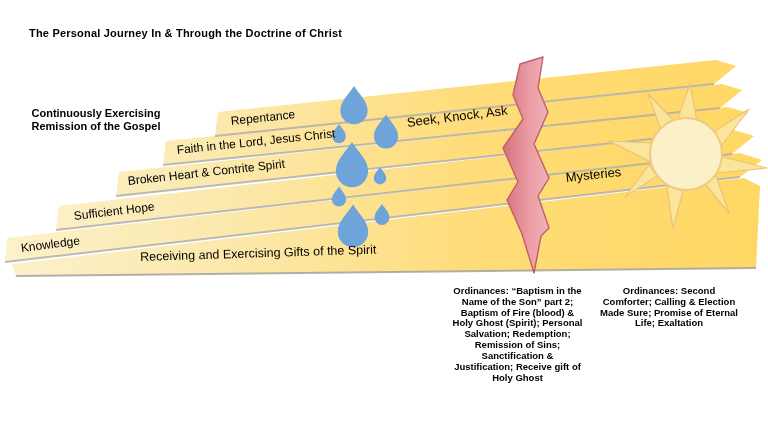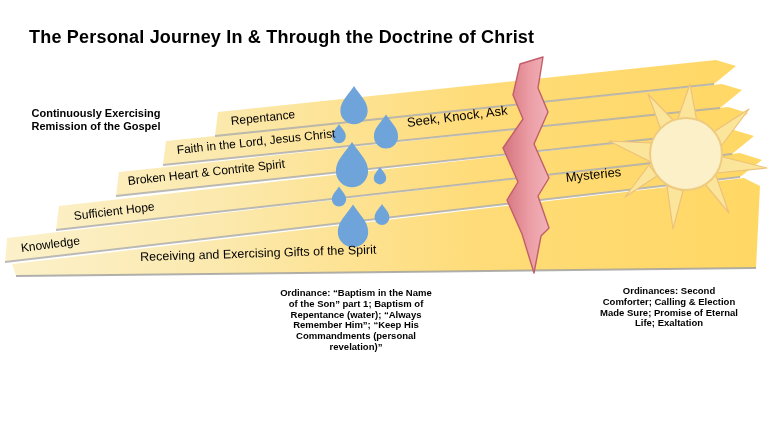--- a/index.html
+++ b/index.html
@@ -3,21 +3,21 @@
 <meta charset="utf-8">
 <style>
   html,body{margin:0;padding:0;background:#ffffff;}
   .stage{
     position:relative;width:768px;height:427px;background:#ffffff;overflow:hidden;
     font-family:"Liberation Sans",sans-serif;color:#000;
   }
   .stage svg{position:absolute;inset:0;}
   .abs{position:absolute;white-space:nowrap;}
   .title{
-    left:29px;top:27px;font-size:18px;font-weight:700;letter-spacing:.2px;
+    left:29px;top:27px;font-size:11px;font-weight:700;letter-spacing:.2px;
   }
   .left-note{
     left:20px;top:107px;width:152px;white-space:normal;text-align:center;
     font-size:11px;font-weight:700;line-height:1.22;
   }
   .beam-label{font-size:12px;transform-origin:left top;}
   .lbl-repentance{left:230px;top:114px;transform:rotate(-6deg);}
   .lbl-faith{left:176px;top:143px;transform:rotate(-6deg);}
   .lbl-broken{left:127px;top:174px;transform:rotate(-6.3deg);}
   .lbl-hope{left:73px;top:209px;transform:rotate(-6.8deg);}
@@ -108,16 +108,16 @@
   <div class="abs beam-label lbl-repentance">Repentance</div>
   <div class="abs beam-label lbl-faith">Faith in the Lord, Jesus Christ</div>
   <div class="abs beam-label lbl-broken">Broken Heart &amp; Contrite Spirit</div>
   <div class="abs beam-label lbl-hope">Sufficient Hope</div>
   <div class="abs beam-label lbl-knowledge">Knowledge</div>
   <div class="abs beam-label lbl-receiving">Receiving and Exercising Gifts of the Spirit</div>
 
   <div class="abs beam-label lbl-seek">Seek, Knock, Ask</div>
   <div class="abs beam-label lbl-mysteries">Mysteries</div>
 
-  <div class="caption cap1">Ordinance:  “Baptism in the Name of the Son” part 1; Baptism of Repentance (water); “Always Remember Him”; “Keep His Commandments (personal revelation)”</div>
+  <div class="caption cap2">Ordinances: “Baptism in the Name of the Son” part 2; Baptism of Fire (blood) &amp; Holy Ghost (Spirit); Personal Salvation; Redemption; Remission of Sins; Sanctification &amp; Justification; Receive gift of Holy Ghost</div>
   <div class="caption cap3">Ordinances: Second Comforter; Calling &amp; Election Made Sure; Promise of Eternal Life; Exaltation</div>
 
 </div>
 
 </body></html>

